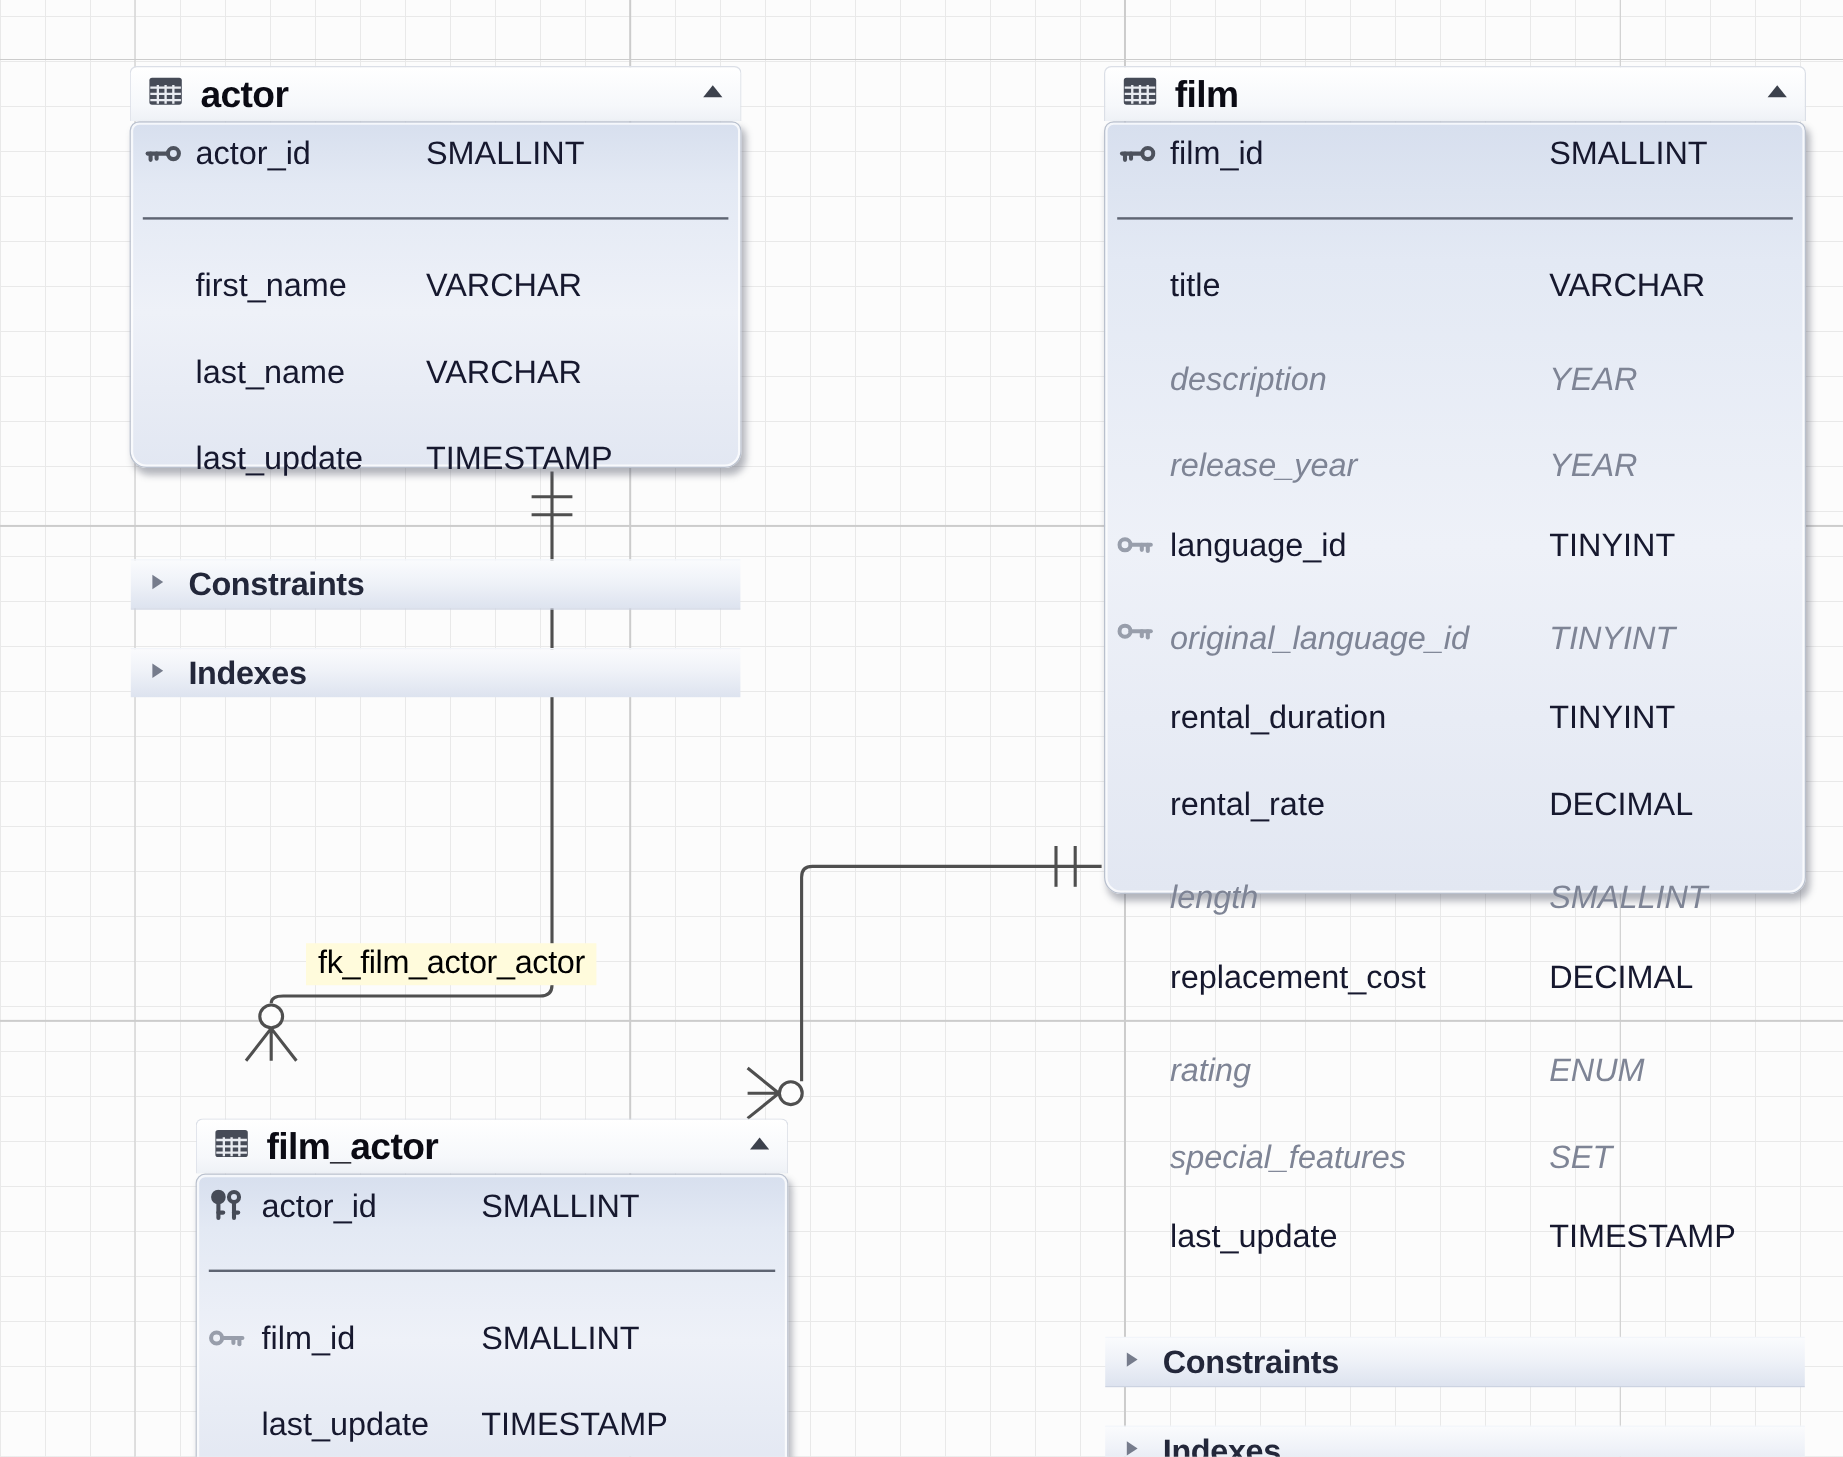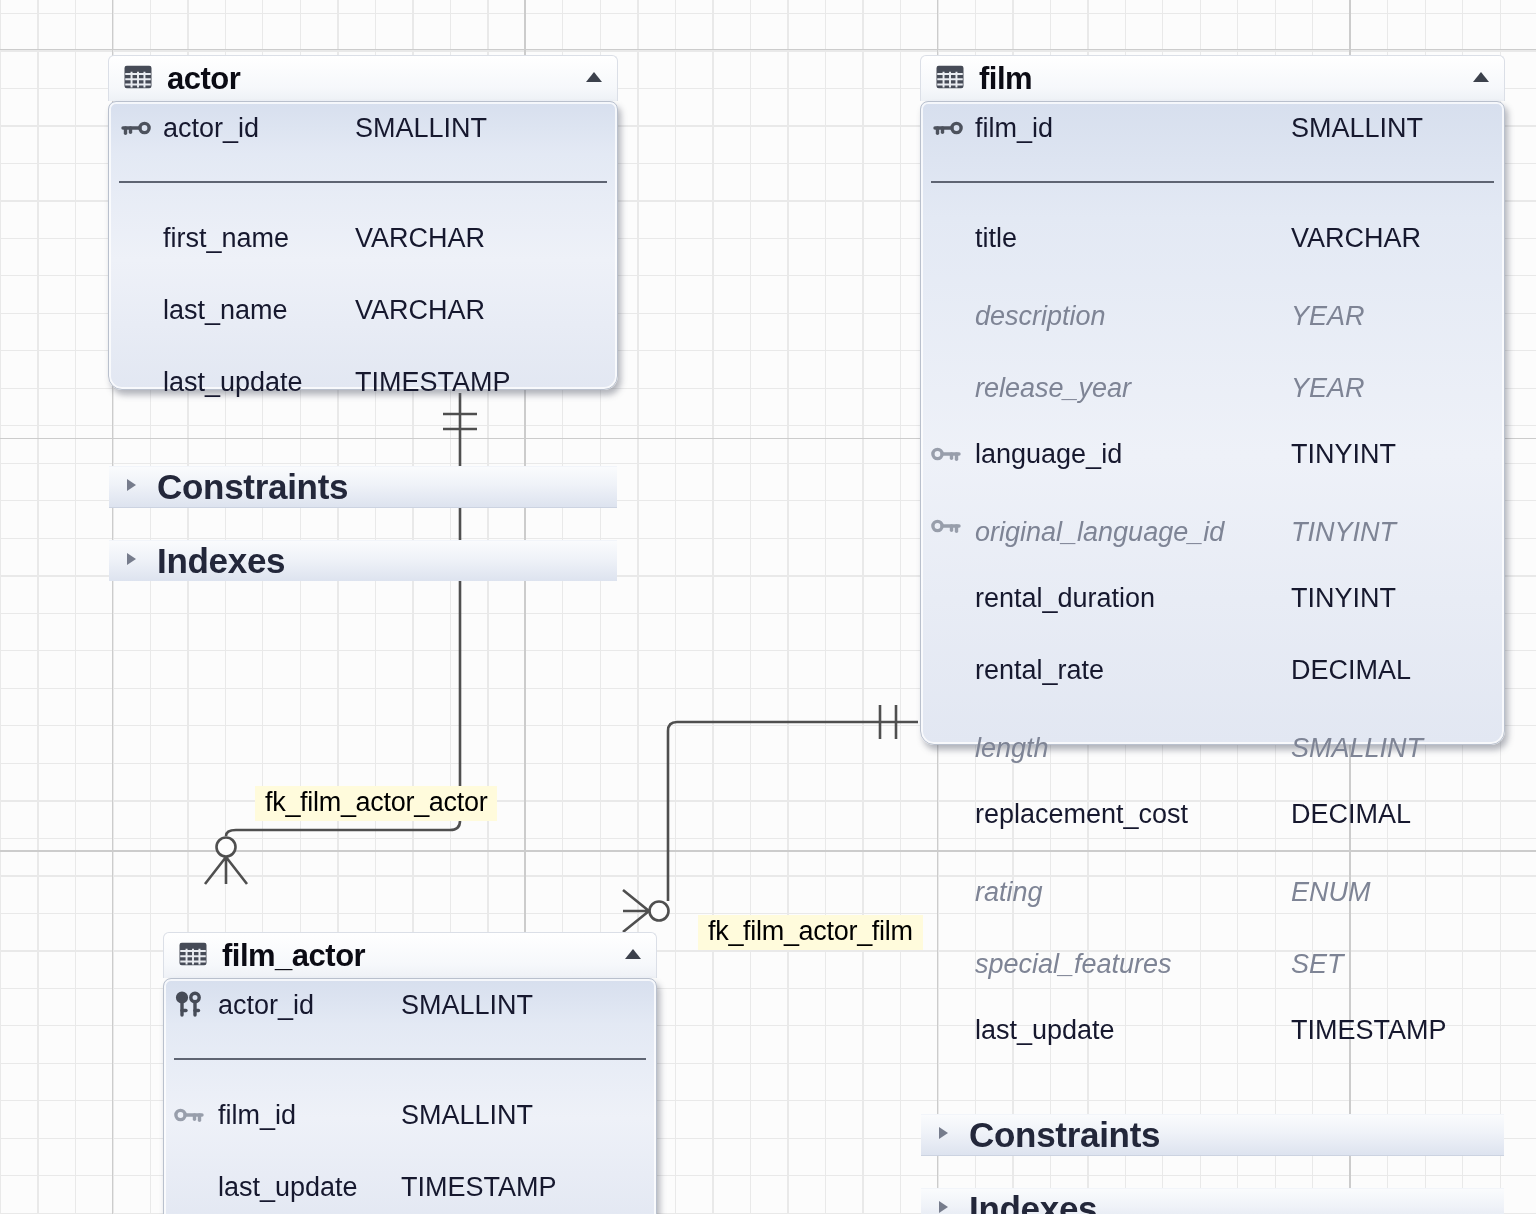--- a/index.html
+++ b/index.html
@@ -37,21 +37,21 @@
   .ctype{position:absolute;left:var(--type-x);font-size:27px;color:#16182e;white-space:nowrap;}
   .row.nullable .cname,.row.nullable .ctype{font-style:italic;color:#7e8495;margin-top:12px;}
   .pk-sep{height:2px;background:#5e6472;margin:1px 10px 3px 10px;flex:0 0 auto;}
   .spacer{flex:1;}
   .section{
     height:40px;display:flex;align-items:center;gap:20px;padding-left:16px;flex:0 0 auto;
     background:linear-gradient(180deg,#fafbfd 0%,#eff2f8 45%,#dde3ef 100%);
     border-top:1px solid #f2f5fa;border-bottom:1px solid #ccd3e1;
   }
   .section:last-of-type{border-bottom:none;margin-bottom:8px;}
-  .section .slabel{font-size:35px;font-weight:bold;color:#23273a;letter-spacing:-0.3px;}
+  .section .slabel{font-size:27px;font-weight:bold;color:#23273a;letter-spacing:-0.3px;}
   .rel-label{
     position:absolute;background:#fffbdc;color:#000;font-size:27px;
     padding:1px 10px 3px 10px;white-space:nowrap;letter-spacing:-0.3px;margin-left:28px;
   }
   #connections{position:absolute;left:0;top:0;}
 </style>
 </head>
 <body>
 
 <div id="canvas">
@@ -79,21 +79,20 @@
         </g>
         <g>
           <circle cx="659" cy="911" r="9.5" fill="#fdfdfd"></circle>
           <path d="M649,911 L623,890 M649,911 L623,911 M649,911 L623,932"></path>
         </g>
       </g>
     </g>
   </svg>
 
   <div class="rel-label" style="left:227px;top:786px;">fk_film_actor_actor</div>
-  <div class="rel-label" style="left:670px;top:915px;">fk_film_actor_film</div>
 
   <div class="tbl" style="left:64px;top:55px;width:510px;padding-left:44px;">
     <div class="tbl-header">
       <span class="icon"><svg width="30" height="30" viewBox="0 0 20 20">
             <rect x="1" y="2.5" width="18" height="15" rx="1.5" fill="#464b57"></rect>
             <g stroke="#e9ecf1" stroke-width="1.3">
               <path d="M1.5 8 H18.5 M1.5 11.5 H18.5 M1.5 15 H18.5"></path>
               <path d="M5.7 6.5 V17 M10 6.5 V17 M14.3 6.5 V17"></path>
             </g>
           </svg></span>

